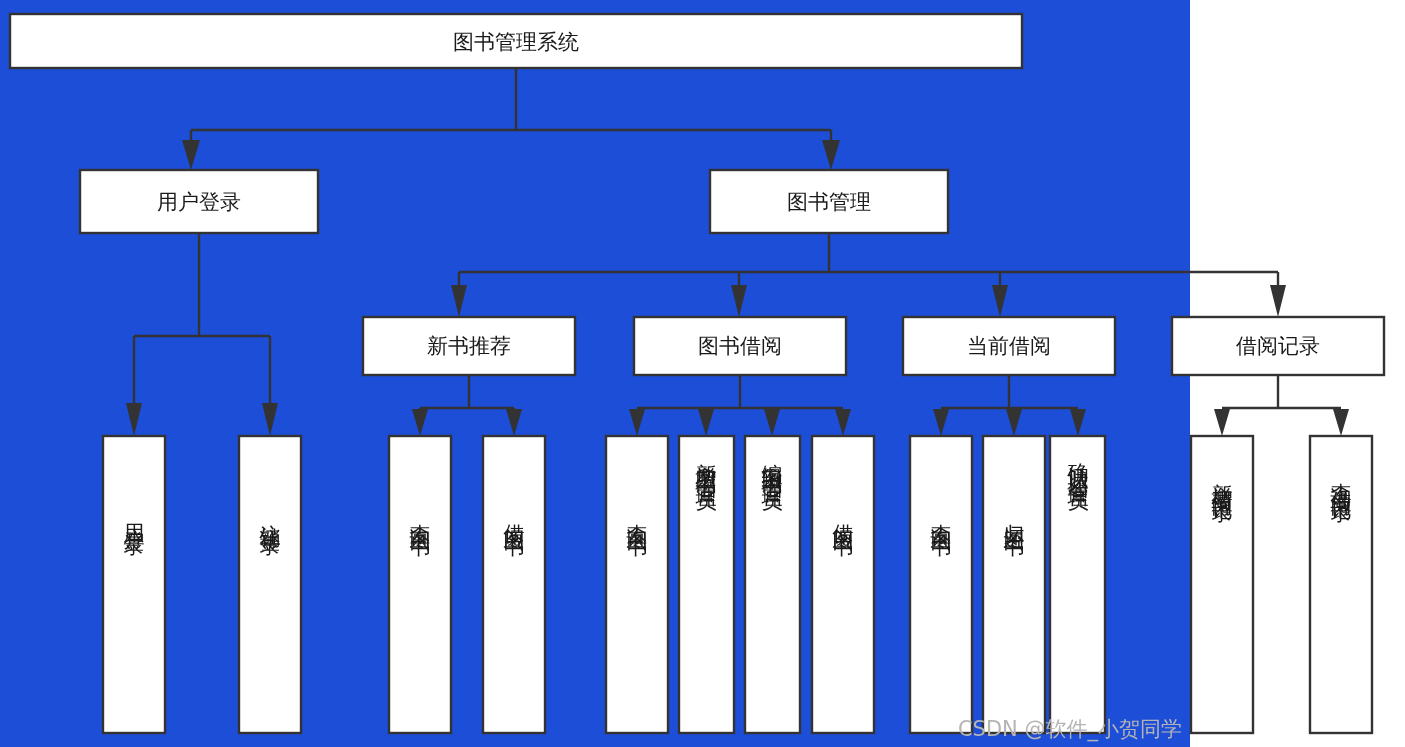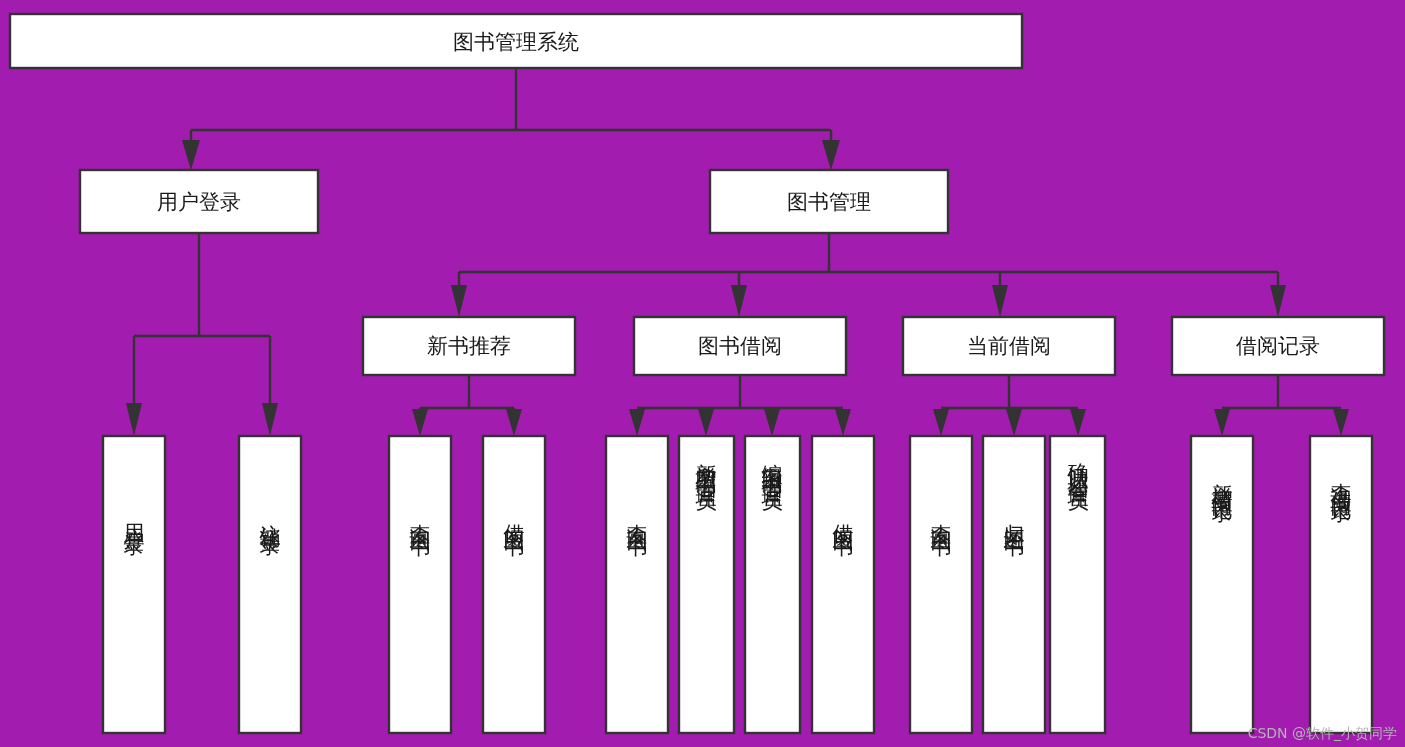--- a/index.html
+++ b/index.html
@@ -9,23 +9,23 @@
   }
   body {
     width: 1405px;
     height: 747px;
     font-family: "DejaVu Sans", "Liberation Sans", sans-serif;
     overflow: hidden;
     position: relative;
   }
   #diagram-root {
     position: relative;
-    width: 1405px;
+    width: 1190px;
     height: 747px;
-    background: #a21caf;
+    background: #1d4ed8;
   }
   svg.diagram-canvas {
     position: absolute;
     left: 0;
     top: 0;
     width: 1405px;
     height: 747px;
   }
   .node-box {
     fill: #ffffff;
@@ -56,21 +56,21 @@
     fill: #1a1a1a;
     writing-mode: vertical-rl;
     text-orientation: upright;
     letter-spacing: 4px;
   }
   .watermark-text {
     position: absolute;
     right: 8px;
     bottom: 4px;
     font-family: "DejaVu Sans", "Liberation Sans", sans-serif;
-    font-size: 14px;
+    font-size: 21px;
     color: #b4b4b4;
     white-space: nowrap;
     pointer-events: none;
   }
 </style>
 </head>
 <body>
 
 <div id="diagram-root">
 

